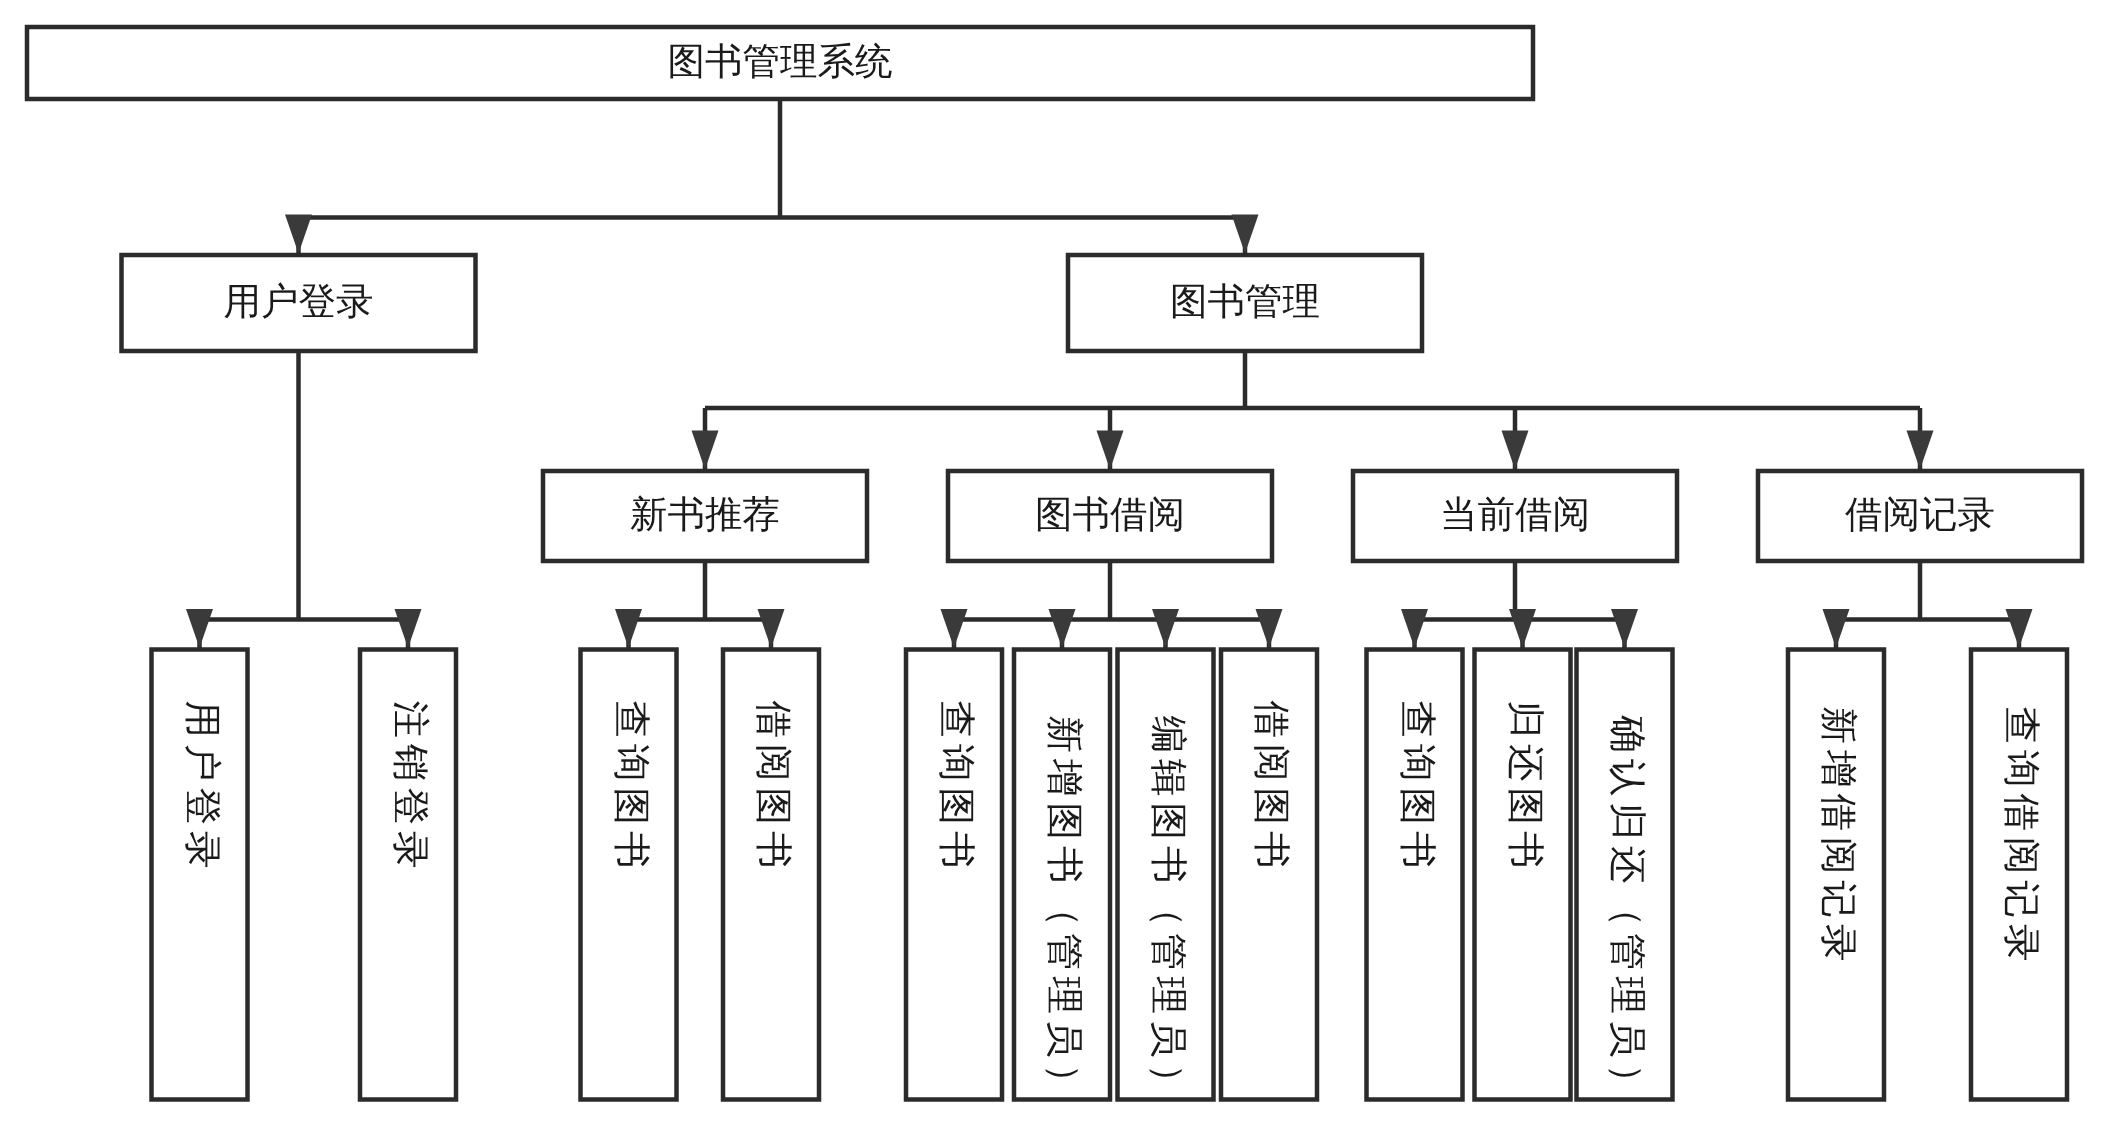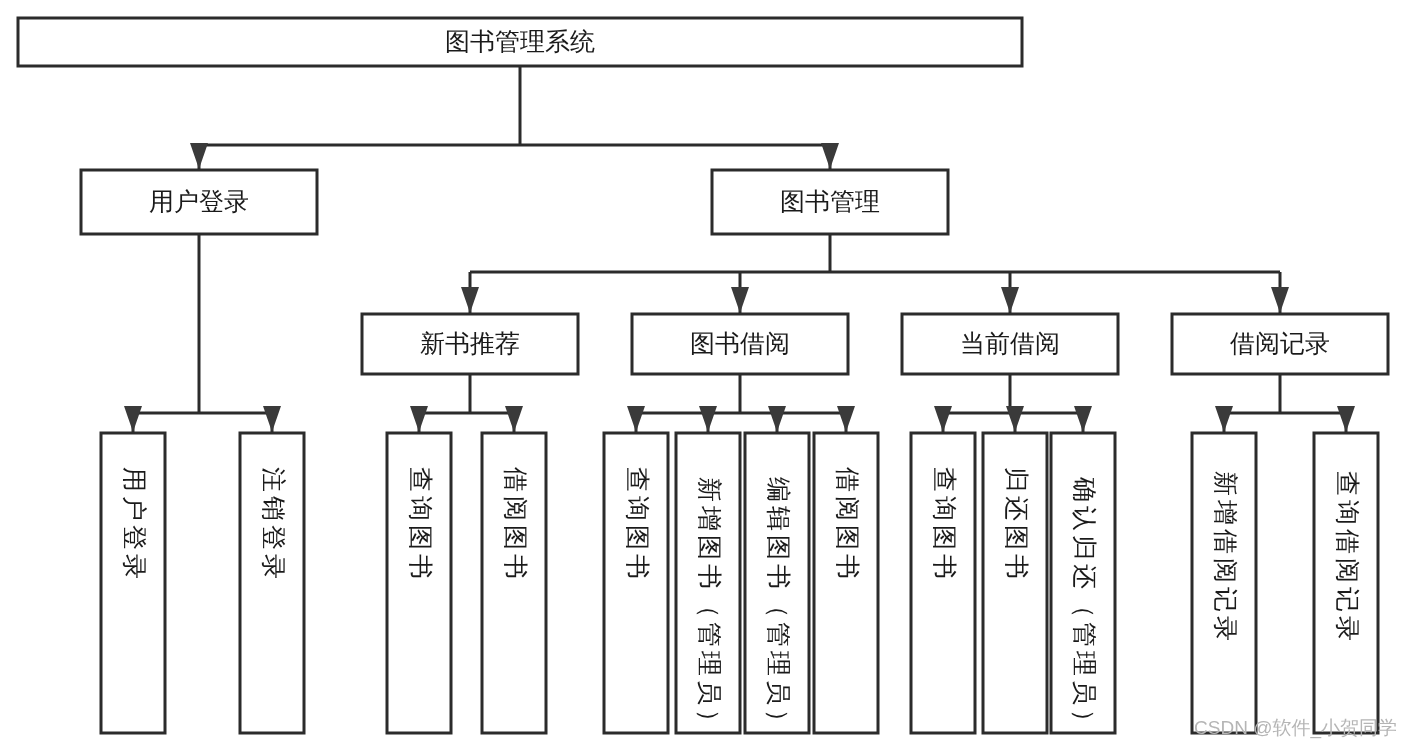--- a/index.html
+++ b/index.html
@@ -199,14 +199,13 @@
       </g>
       <g>
         <rect x="1192" y="433" width="64" height="300" class="node-rect"></rect>
         <text x="1224" y="558" class="leaf-label" transform="rotate(90 1224 558)">新增借阅记录</text>
       </g>
       <g>
         <rect x="1314" y="433" width="64" height="300" class="node-rect"></rect>
         <text x="1346" y="558" class="leaf-label" transform="rotate(90 1346 558)">查询借阅记录</text>
       </g>
     </svg>
-  <div class="watermark">CSDN @软件_小贺同学</div>
 </div>
 
 </body></html>

